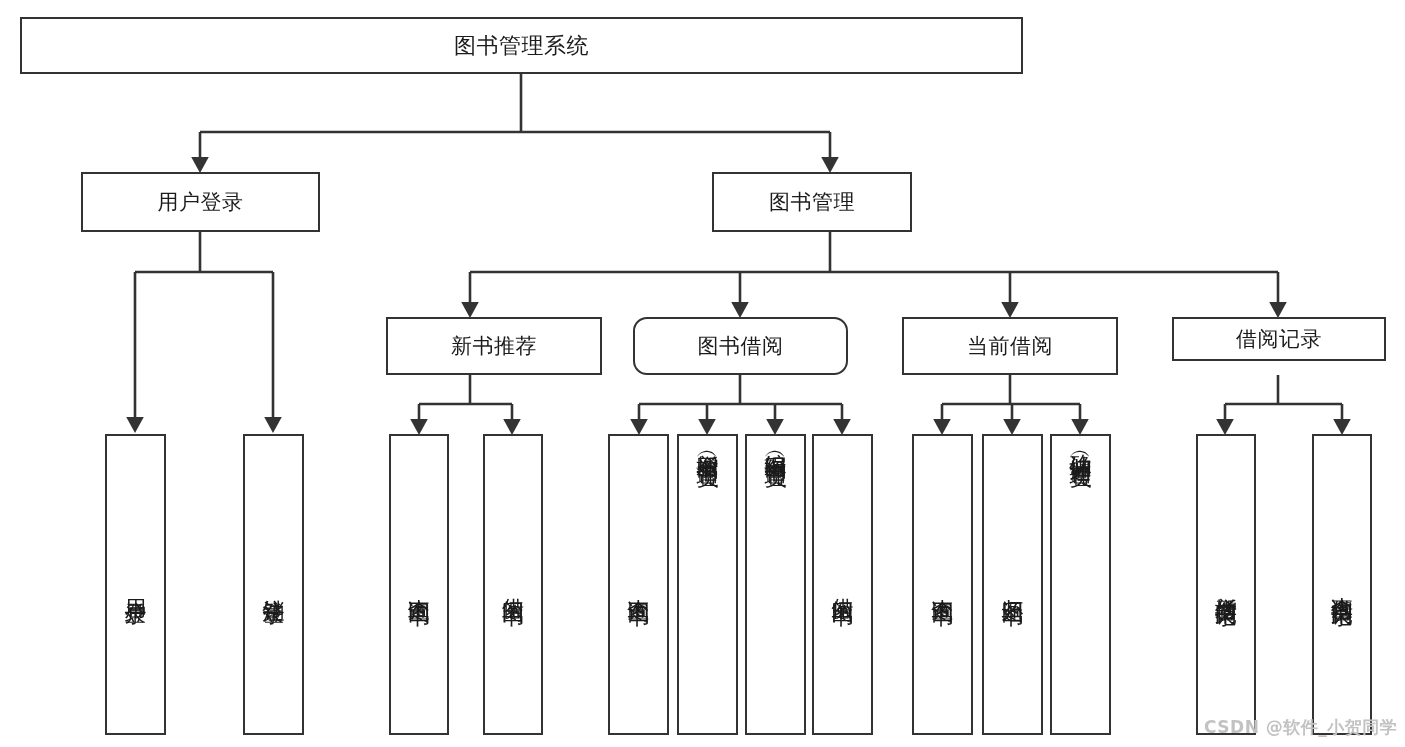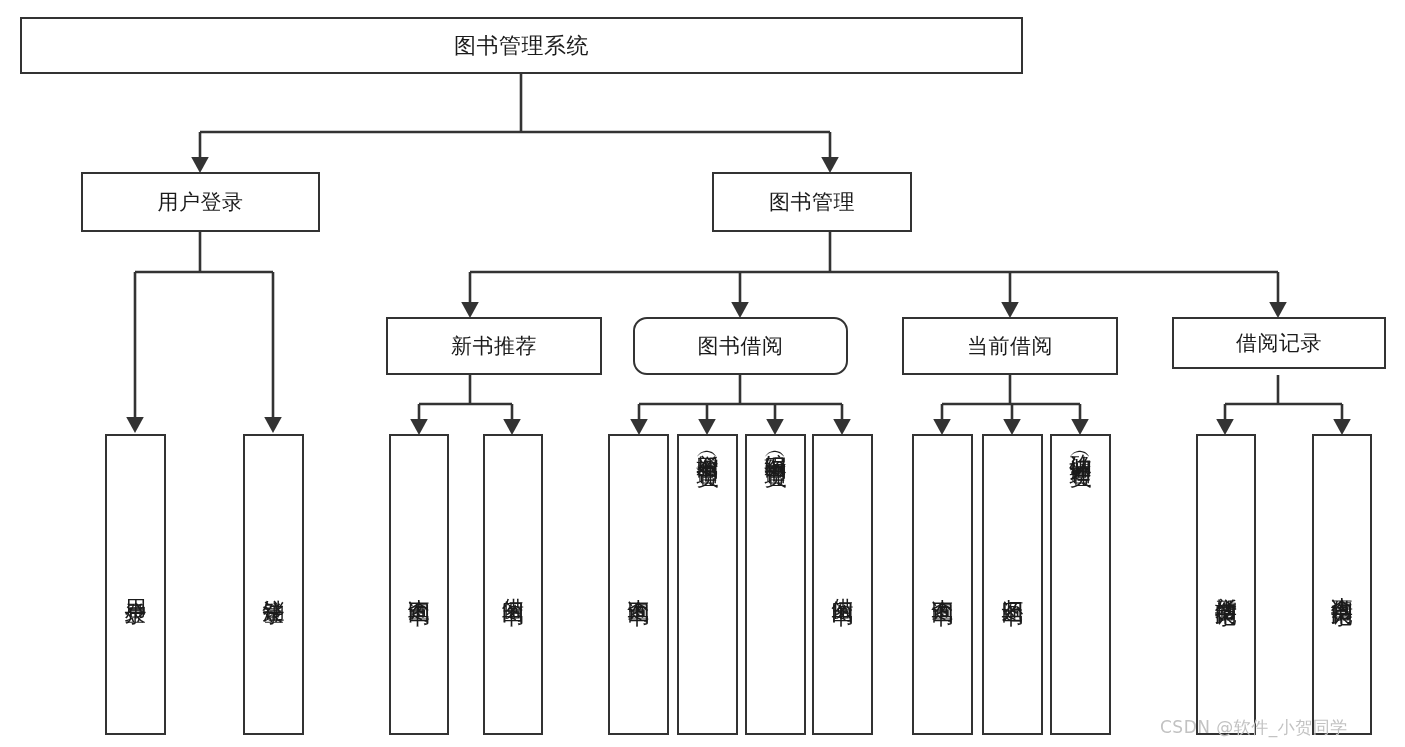--- a/index.html
+++ b/index.html
@@ -136,21 +136,21 @@
 
   <div class="node" style="left:362px; top:317px; width:216px; height:58px;margin-left:24px;">
     <span class="label">新书推荐</span>
   </div>
   <div class="node" style="left:633px; top:317px; width:215px; height:58px;border-radius:14px;">
     <span class="label">图书借阅</span>
   </div>
   <div class="node" style="left:902px; top:317px; width:216px; height:58px;text-align:center;">
     <span class="label">当前借阅</span>
   </div>
-  <div class="node" style="left:1172px; top:317px; width:214px; height:52px;">
+  <div class="node" style="left:1172px; top:317px; width:214px; height:44px;">
     <span class="label">借阅记录</span>
   </div>
 
   <div class="node vertical center-v" style="left:105px; top:434px; width:61px; height:301px;">
     <span class="label">用户登录</span>
   </div>
   <div class="node vertical center-v" style="left:243px; top:434px; width:61px; height:301px;">
     <span class="label">注销登录</span>
   </div>
 
@@ -184,15 +184,15 @@
     <span class="label">确认归还（管理员）</span>
   </div>
 
   <div class="node vertical center-v" style="left:1196px; top:434px; width:60px; height:301px;">
     <span class="label">新增借阅记录</span>
   </div>
   <div class="node vertical center-v" style="left:1312px; top:434px; width:60px; height:301px;">
     <span class="label">查询借阅记录</span>
   </div>
 
-  <div class="watermark" style="left:1160px; top:716px;">CSDN @软件_小贺同学</div>
+  <div class="watermark" style="left:1204px; top:716px;font-weight:bold;">CSDN @软件_小贺同学</div>
 
 </div>
 
 </body></html>

